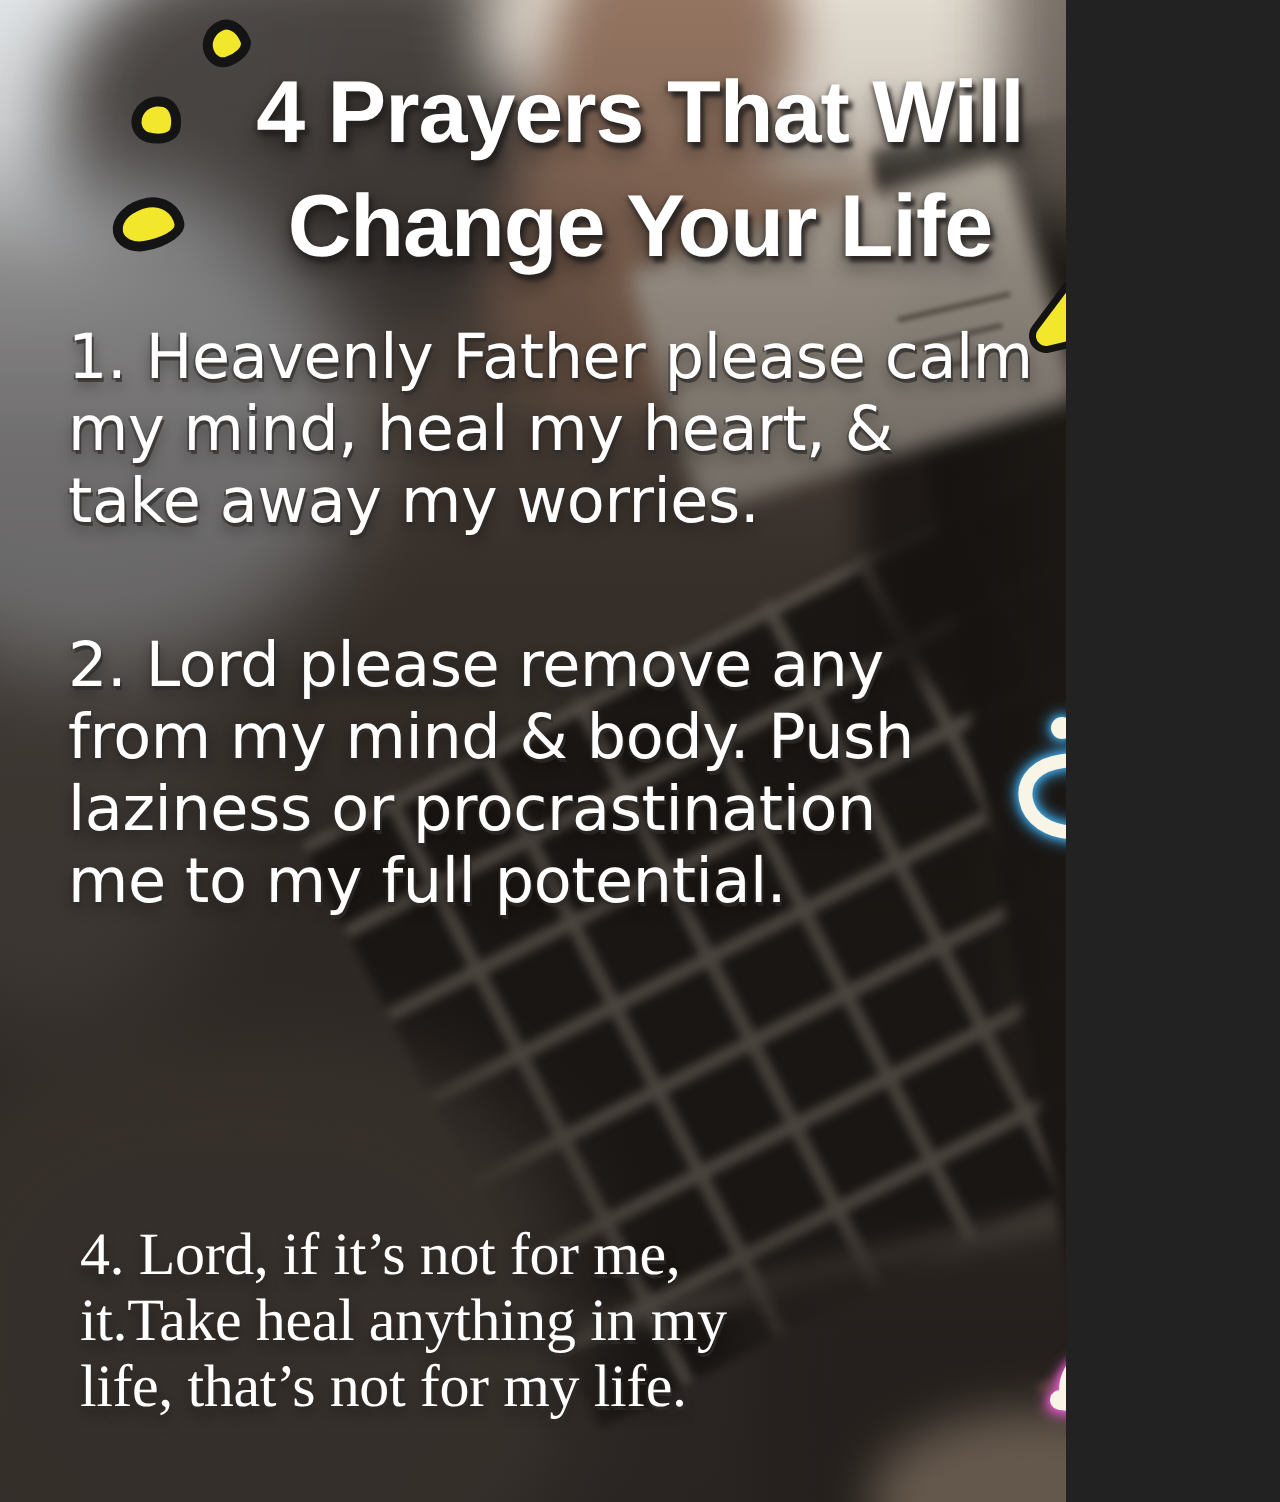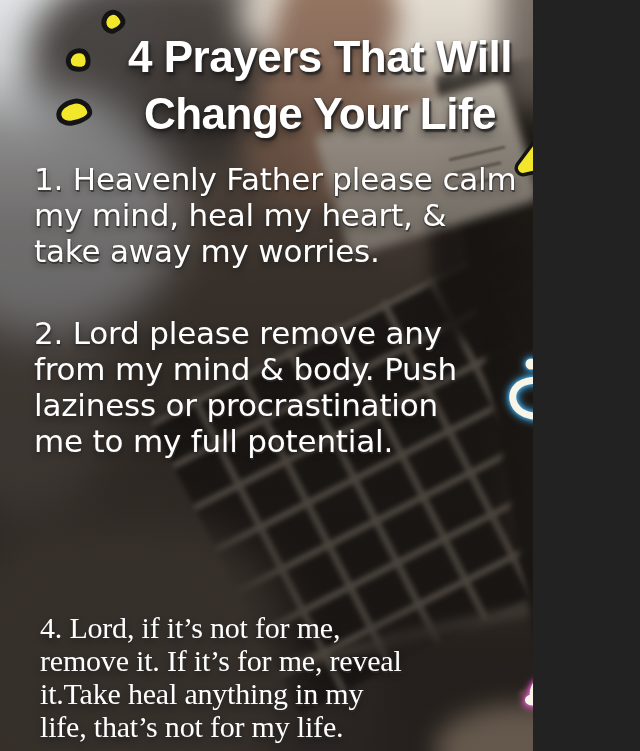--- a/index.html
+++ b/index.html
@@ -165,21 +165,20 @@
   <div class="prayer p2">
     <div class="line">2. Lord please remove any</div>
     <div class="line">from my mind &amp; body. Push</div>
     <div class="line">laziness or procrastination</div>
     <div class="line">me to my full potential.</div>
   </div>
 
 
   <div class="prayer p4">
     <div class="line">4. Lord, if it’s not for me,</div>
-    <div class="line">remove it. If it’s for me, reveal</div>
     <div class="line">it.Take heal anything in my</div>
     <div class="line">life, that’s not for my life.</div>
   </div>
 
   <svg class="bfly-blue" viewBox="0 0 142 108" aria-hidden="true">
     <circle class="dot" cx="38" cy="36" r="5.5"></circle>
     <circle class="dot" cx="52" cy="23" r="4"></circle>
     <circle class="dot" cx="59" cy="38" r="2.5"></circle>
     <path d="M80,64 C72,32 86,6 108,8 C130,12 134,42 110,60 C100,67 88,68 80,64"></path>
     <path d="M78,66 C54,44 16,50 20,72 C24,92 58,94 76,76"></path>

